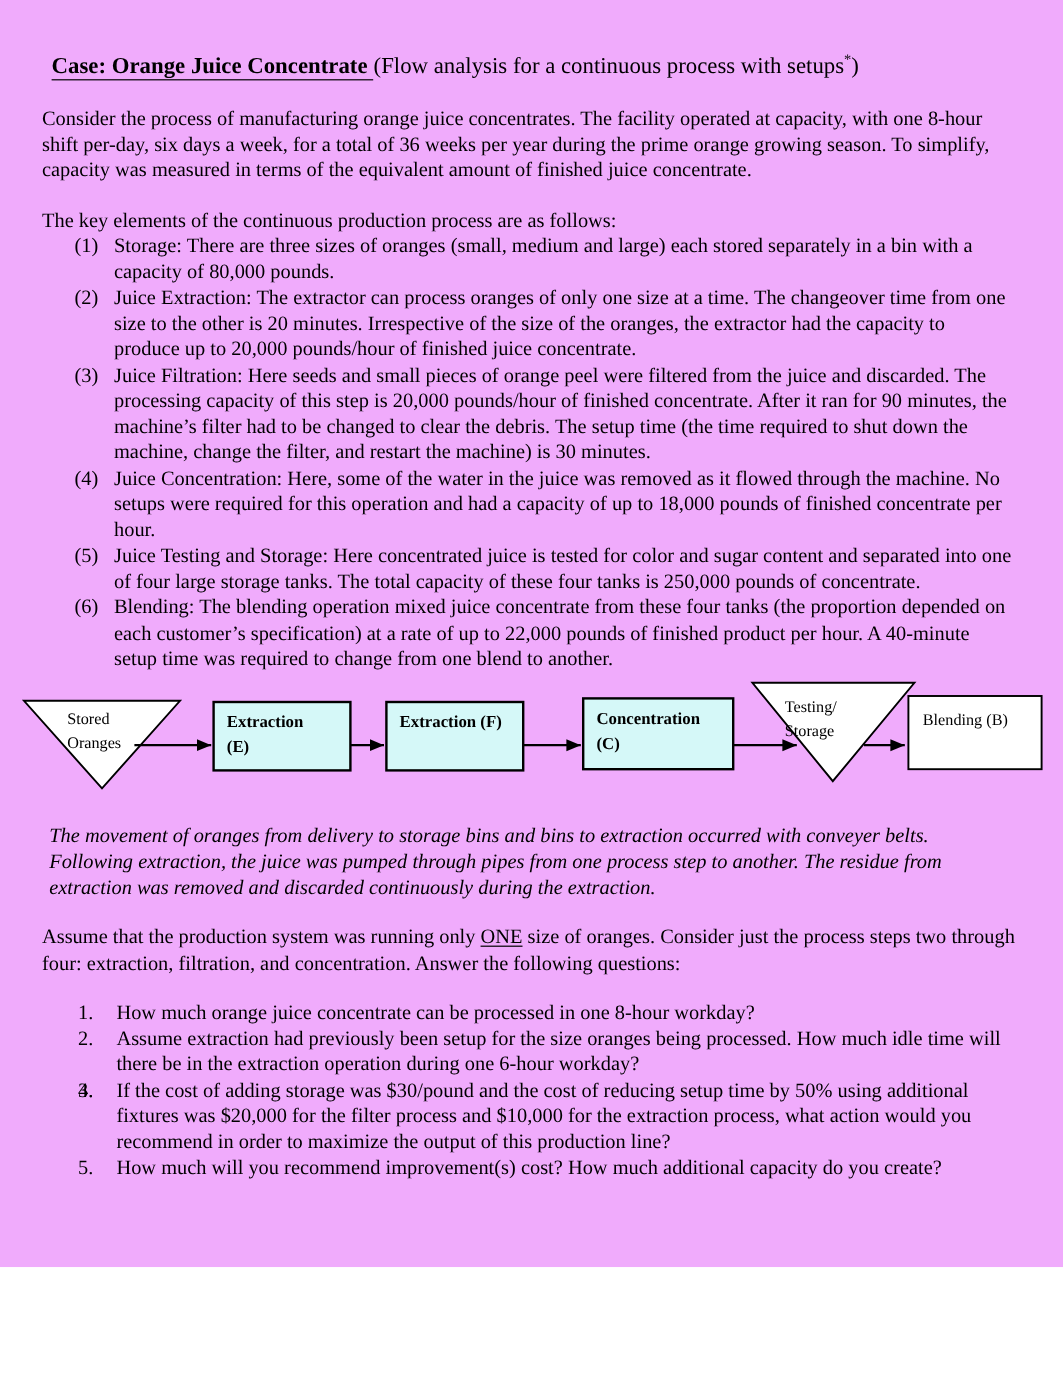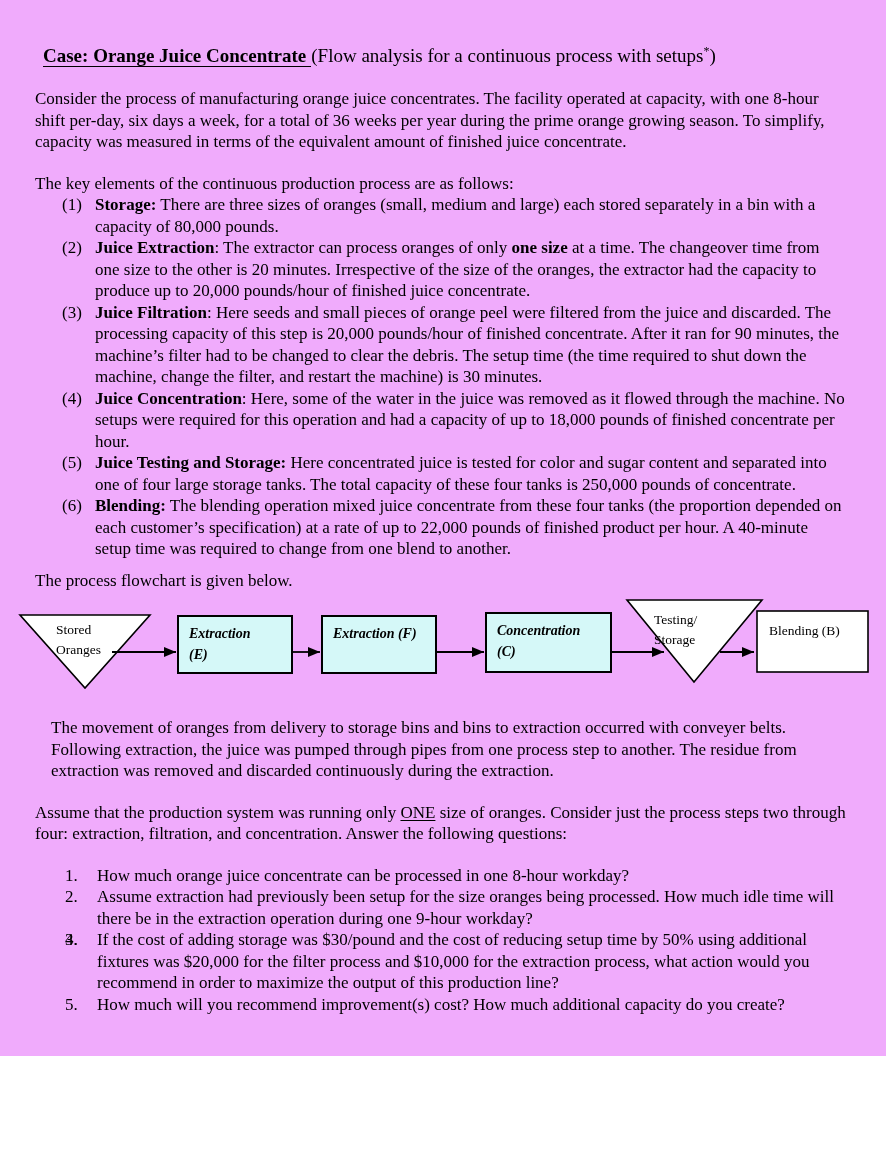--- a/index.html
+++ b/index.html
@@ -13,39 +13,39 @@
     overflow:hidden; background:#f0abfc;
   }
   h1.doc-title {
     margin:0 0 0 8px; font-size:19px; line-height:24px; font-weight:normal;
     white-space:nowrap;
   }
   .title-main { font-weight:bold; border-bottom:1.5px solid #000; padding-right:5px; }
   .title-sup { font-size:12px; vertical-align:super; line-height:0; }
   p.para { margin:20px 0 0 0; }
   p.lead { margin:20px 0 0 0; }
-  .b { font-weight:bold; }
+  .b { font-weight:normal; }
   .u { text-decoration:underline; text-underline-offset:2px; }
   .num-item { position:relative; padding-left:60px; }
   .num-item > .marker { position:absolute; left:27px; top:0; }
   .q-list { margin-top:20px; }
   .q-item { position:relative; padding-left:62px; }
   .q-item > .marker { position:absolute; left:30px; top:0; }
   .flowchart {
     position:relative; width:886px; height:112px;
     margin:4px 0 0 -35px;
   }
   .fc-svg { position:absolute; left:0; top:0; }
   .fc-label {
     position:absolute; font-size:13.5px; line-height:20px; color:#000;
   }
-  .fc-label.bold { font-weight:bold; font-size:14px; line-height:21px;font-style:italic; }
+  .fc-label.bold { font-weight:bold; font-size:14px; line-height:21px; }
   .fc-label.center { }
   p.caption { margin:10px 0 0 0; }
-  p.movement { margin:10px 0 0 16px; }
+  p.movement { margin:10px 0 0 6px;font-style:italic; }
 </style>
 </head>
 <body>
 
 <div class="page">
 
   <h1 class="doc-title"><span class="title-main">Case: Orange Juice Concentrate</span><span>(Flow analysis for a continuous process with setups</span><span class="title-sup">*</span><span>)</span></h1>
 
   <p class="para">Consider the process of manufacturing orange juice concentrates. The facility operated at capacity, with one 8-hour shift per-day, six days a week, for a total of 36 weeks per year during the prime orange growing season. To simplify, capacity was measured in terms of the equivalent amount of finished juice concentrate.</p>
 
@@ -53,21 +53,20 @@
 
   <div>
     <div class="num-item"><span class="marker">(1)</span><span class="b">Storage:</span><span> There are three sizes of oranges (small, medium and large) each stored separately in a bin with a capacity of 80,000 pounds.</span></div>
     <div class="num-item"><span class="marker">(2)</span><span class="b">Juice Extraction</span><span>: The extractor can process oranges of only </span><span class="b">one size</span><span> at a time. The changeover time from one size to the other is 20 minutes. Irrespective of the size of the oranges, the extractor had the capacity to produce up to 20,000 pounds/hour of finished juice concentrate.</span></div>
     <div class="num-item"><span class="marker">(3)</span><span class="b">Juice Filtration</span><span>: Here seeds and small pieces of orange peel were filtered from the juice and discarded. The processing capacity of this step is 20,000 pounds/hour of finished concentrate. After it ran for 90 minutes, the machine’s filter had to be changed to clear the debris. The setup time (the time required to shut down the machine, change the filter, and restart the machine) is 30 minutes.</span></div>
     <div class="num-item"><span class="marker">(4)</span><span class="b">Juice Concentration</span><span>: Here, some of the water in the juice was removed as it flowed through the machine. No setups were required for this operation and had a capacity of up to 18,000 pounds of finished concentrate per hour.</span></div>
     <div class="num-item"><span class="marker">(5)</span><span class="b">Juice Testing and Storage:</span><span> Here concentrated juice is tested for color and sugar content and separated into one of four large storage tanks. The total capacity of these four tanks is 250,000 pounds of concentrate.</span></div>
     <div class="num-item"><span class="marker">(6)</span><span class="b">Blending:</span><span> The blending operation mixed juice concentrate from these four tanks (the proportion depended on each customer’s specification) at a rate of up to 22,000 pounds of finished product per hour. A 40-minute setup time was required to change from one blend to another.</span></div>
   </div>
 
-  <p class="caption">The process flowchart is given below.</p>
 
   <div class="flowchart">
     <svg class="fc-svg" width="886" height="112" viewBox="0 0 886 112">
       <defs>
         <marker id="ah" markerUnits="userSpaceOnUse" markerWidth="13" markerHeight="11" refX="12" refY="5" orient="auto">
           <path d="M0,0 L12,5 L0,10 Z" fill="#000"></path>
         </marker>
       </defs>
       <polygon points="20,20 150,20 85,93" stroke="#000" stroke-width="1.6" fill="#ffffff"></polygon>
       <line x1="112" y1="57" x2="176" y2="57" stroke="#000" stroke-width="1.8" marker-end="url(#ah)"></line>
@@ -105,19 +104,19 @@
       <div>Blending (B)</div>
     </div>
   </div>
 
   <p class="movement">The movement of oranges from delivery to storage bins and bins to extraction occurred with conveyer belts. Following extraction, the juice was pumped through pipes from one process step to another. The residue from extraction was removed and discarded continuously during the extraction.</p>
 
   <p class="para"><span>Assume that the production system was running only </span><span class="u">ONE</span><span> size of oranges. Consider just the process steps two through four: extraction, filtration, and concentration. Answer the following questions:</span></p>
 
   <div class="q-list">
     <div class="q-item"><span class="marker">1.</span><span>How much orange juice concentrate can be processed in one 8-hour workday?</span></div>
-    <div class="q-item"><span class="marker">2.</span><span>Assume extraction had previously been setup for the size oranges being processed. How much idle time will there be in the extraction operation during one 9-hour workday?</span></div>
+    <div class="q-item"><span class="marker">2.</span><span>Assume extraction had previously been setup for the size oranges being processed. How much idle time will there be in the extraction operation during one 6-hour workday?</span></div>
     <div class="q-item"><span class="marker">3.</span></div>
     <div class="q-item"><span class="marker">4.</span><span>If the cost of adding storage was $30/pound and the cost of reducing setup time by 50% using additional fixtures was $20,000 for the filter process and $10,000 for the extraction process, what action would you recommend in order to maximize the output of this production line?</span></div>
     <div class="q-item"><span class="marker">5.</span><span>How much will you recommend improvement(s) cost? How much additional capacity do you create?</span></div>
   </div>
 
 </div>
 
 </body></html>

